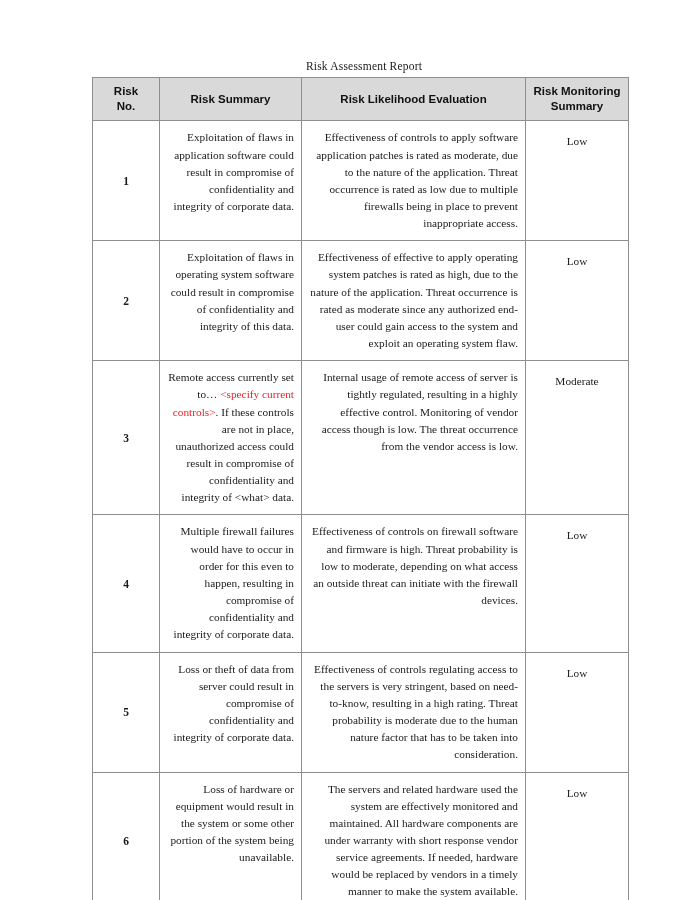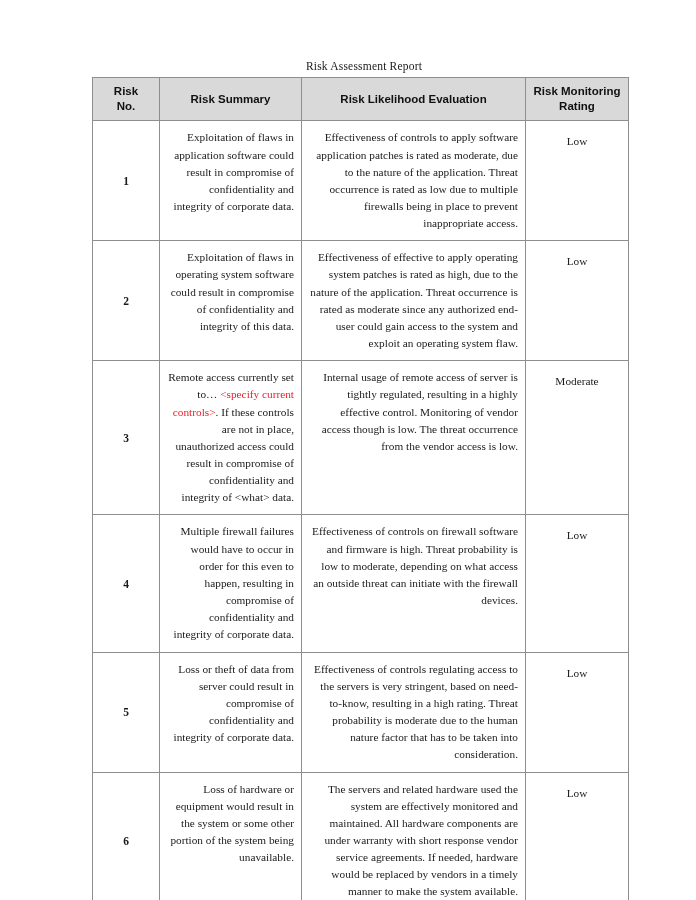--- a/index.html
+++ b/index.html
@@ -120,21 +120,21 @@
     <thead>
       <tr>
         <th>
           <span>Risk</span><br>
           <span>No.</span>
         </th>
         <th>Risk Summary</th>
         <th>Risk Likelihood Evaluation</th>
         <th>
           <span>Risk Monitoring</span><br>
-          <span>Rating</span>
+          <span>Summary</span>
         </th>
       </tr>
     </thead>
     <tbody id="table-body">
         <tr>
           <td class="cell-no">1</td>
           <td class="cell-sum">Exploitation of flaws in application software could result in compromise of confidentiality and integrity of corporate data.</td>
           <td class="cell-eval">Effectiveness of controls to apply software application patches is rated as moderate, due to the nature of the application.  Threat occurrence is rated as low due to multiple firewalls being in place to prevent inappropriate access.</td>
           <td class="cell-rate">Low</td>
         </tr>

